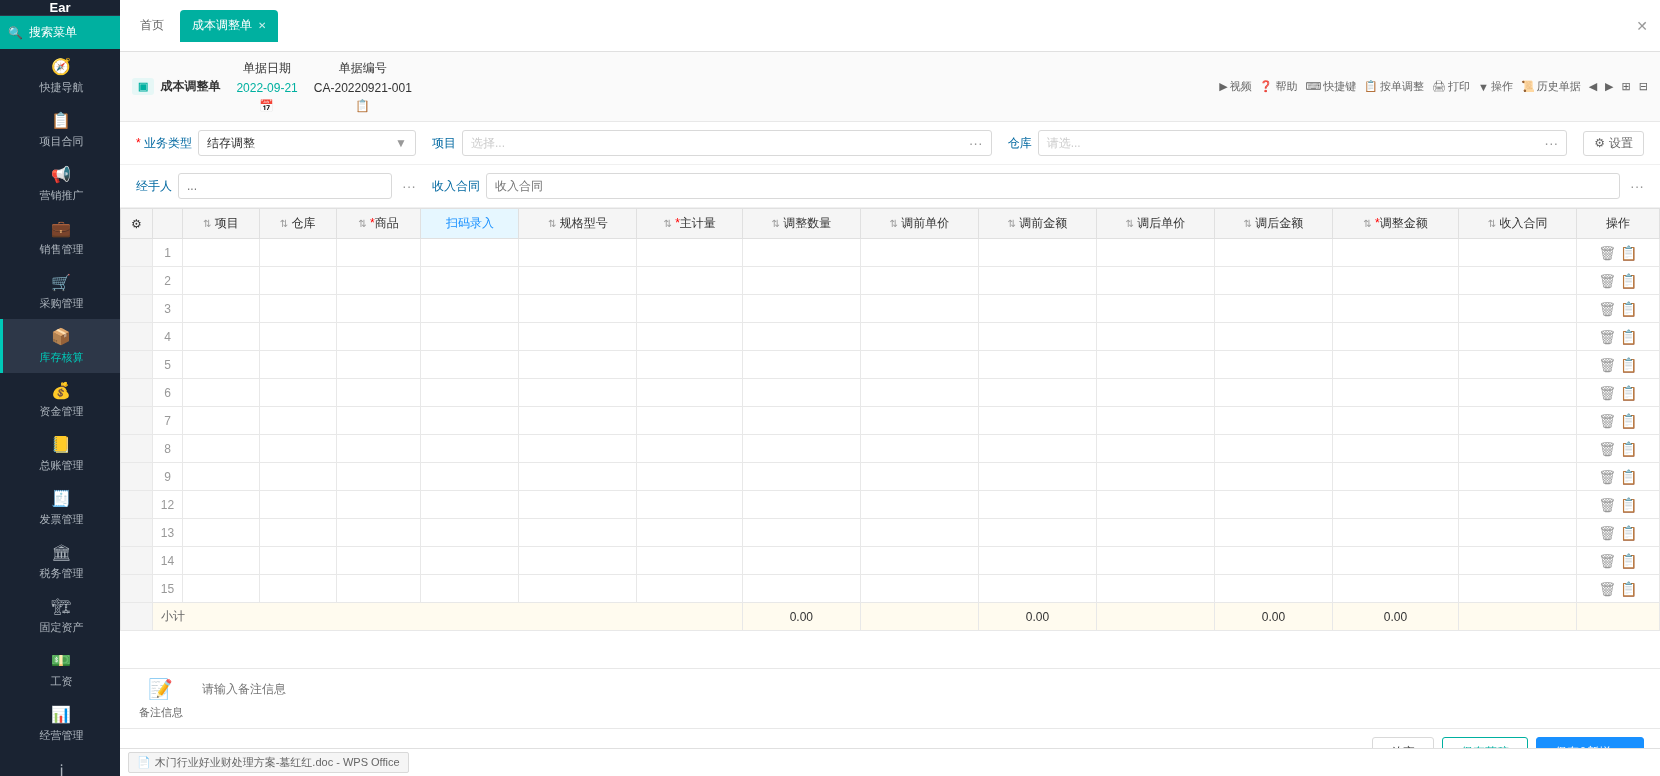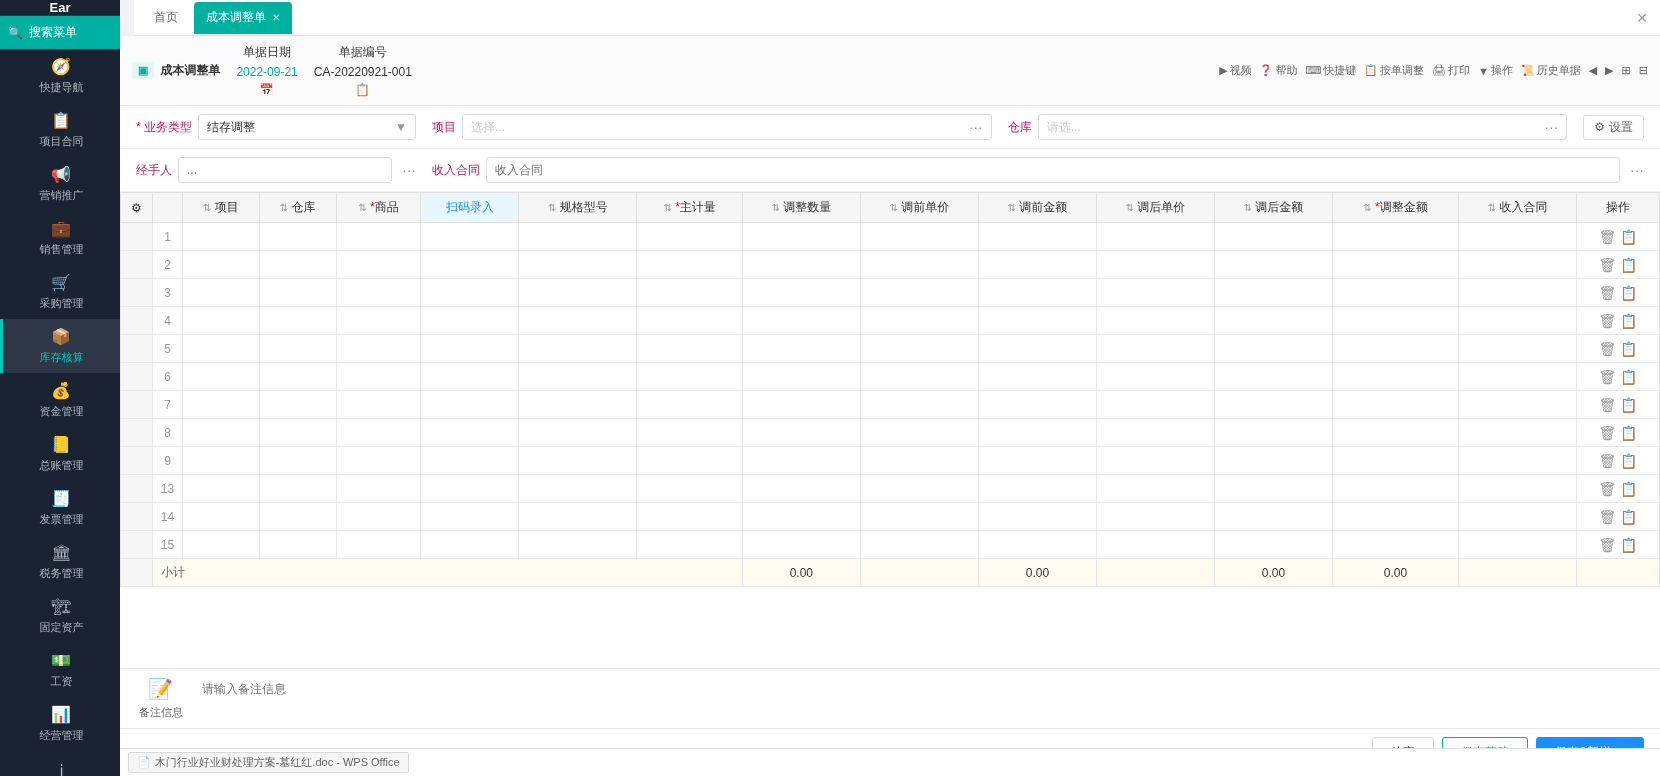--- a/index.html
+++ b/index.html
@@ -60,24 +60,23 @@
       overflow: hidden;
       background: #f0f2f5;
     }
 
     
     .tab-bar {
       display: flex;
       align-items: center;
       background: #fff;
       border-bottom: 1px solid #e0e0e0;
-      height: 36px;
+      height: 52px;
       padding: 0 8px;
       gap: 4px;
-      margin-left: 14px;
     }
     .tab-item {
       display: flex;
       align-items: center;
       padding: 4px 12px;
       font-size: 12px;
       cursor: pointer;
       border-radius: 4px 4px 0 0;
       color: #666;
       gap: 6px;
@@ -158,21 +157,21 @@
       flex-wrap: wrap;
     }
     .field-group {
       display: flex;
       align-items: center;
       gap: 6px;
       min-width: 280px;
     }
     .field-label {
       font-size: 12px;
-      color: #be185d;
+      color: #0369a1;
       white-space: nowrap;
     }
     .field-label.required::before {
       content: '* ';
       color: #f00;
     }
     .field-input {
       flex: 1;
       border: 1px solid #d9d9d9;
       border-radius: 3px;
@@ -756,20 +755,43 @@
               <td></td>
               <td>
                 <div class="action-cell">
                   <span style="cursor:pointer;color:#999;font-size:14px;">🗑</span>
                   <span style="cursor:pointer;color:#999;font-size:14px;">📋</span>
                 </div>
               </td>
             </tr>
             <tr>
               <td style="background:#f5f5f5;"></td>
+              <td class="row-num">12</td>
+              <td></td>
+              <td></td>
+              <td></td>
+              <td></td>
+              <td></td>
+              <td></td>
+              <td></td>
+              <td></td>
+              <td></td>
+              <td></td>
+              <td></td>
+              <td></td>
+              <td></td>
+              <td>
+                <div class="action-cell">
+                  <span style="cursor:pointer;color:#999;font-size:14px;">🗑</span>
+                  <span style="cursor:pointer;color:#999;font-size:14px;">📋</span>
+                </div>
+              </td>
+            </tr>
+            <tr>
+              <td style="background:#f5f5f5;"></td>
               <td class="row-num">13</td>
               <td></td>
               <td></td>
               <td></td>
               <td></td>
               <td></td>
               <td></td>
               <td></td>
               <td></td>
               <td></td>

